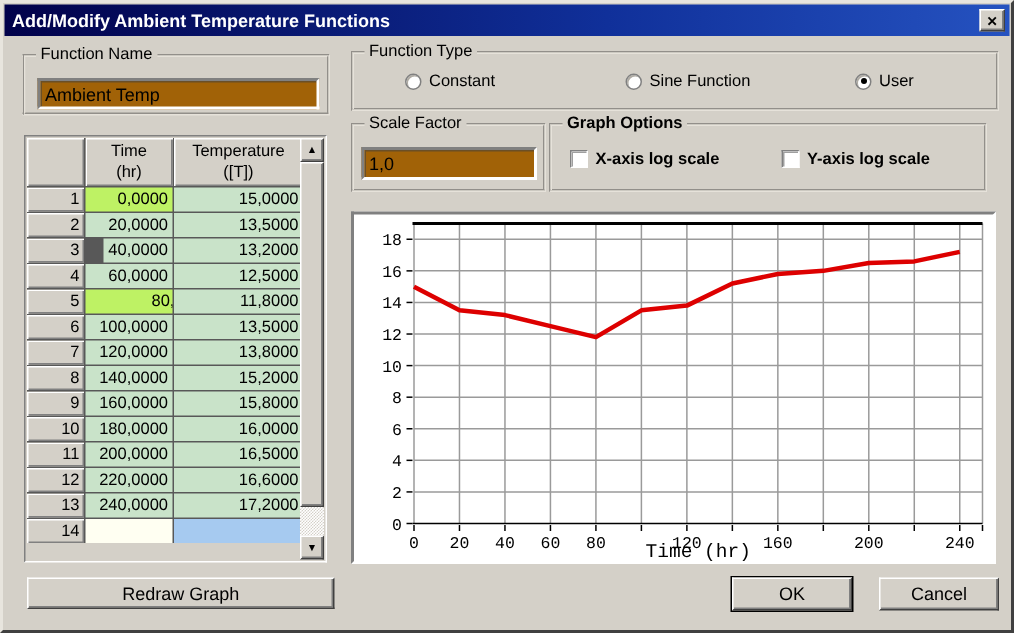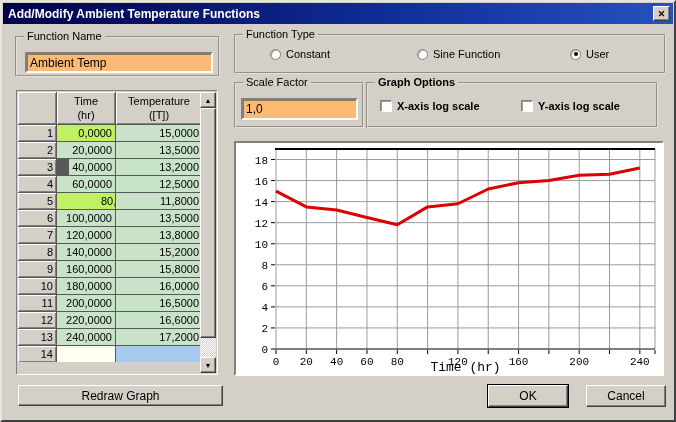--- a/index.html
+++ b/index.html
@@ -18,21 +18,21 @@
   .closebtn{
     margin-left:auto;margin-right:3px;width:17px;height:15px;background:#d4d0c8;
     border:1px solid;border-color:#fff #404040 #404040 #fff;
     box-shadow:inset -1px -1px 0 #808080;
     display:flex;align-items:center;justify-content:center;
     color:#000;font-size:9px;font-weight:bold;cursor:default;
   }
   .group{position:absolute;border:2px groove #e6e2da;}
   .glabel{position:absolute;top:-8px;left:7px;background:#d4d0c8;padding:0 3px;white-space:nowrap;}
   .tinput{
-    position:absolute;background:#fdba74;border:2px solid;border-color:#808080 #fff #fff #808080;
+    position:absolute;background:#a16207;border:2px solid;border-color:#808080 #fff #fff #808080;
     box-shadow:inset 1px 1px 0 rgba(64,64,64,.55);
     font-family:"Liberation Sans",sans-serif;font-size:12px;padding:2px 3px;outline:none;
   }
   
   .btn{
     position:absolute;background:#d4d0c8;
     border:1px solid;border-color:#fff #404040 #404040 #fff;
     box-shadow:inset -1px -1px 0 #808080;
     display:flex;align-items:center;justify-content:center;
     font-family:"Liberation Sans",sans-serif;font-size:12px;cursor:default;

